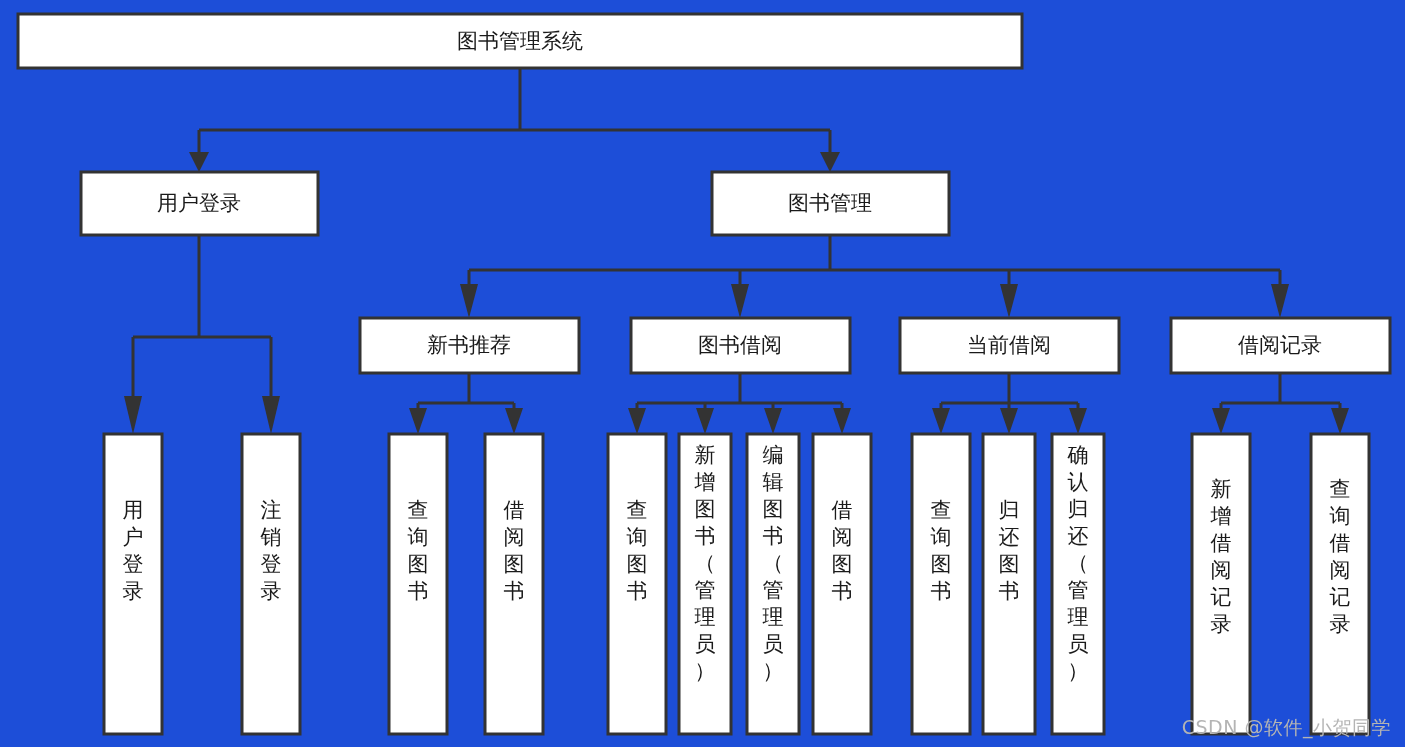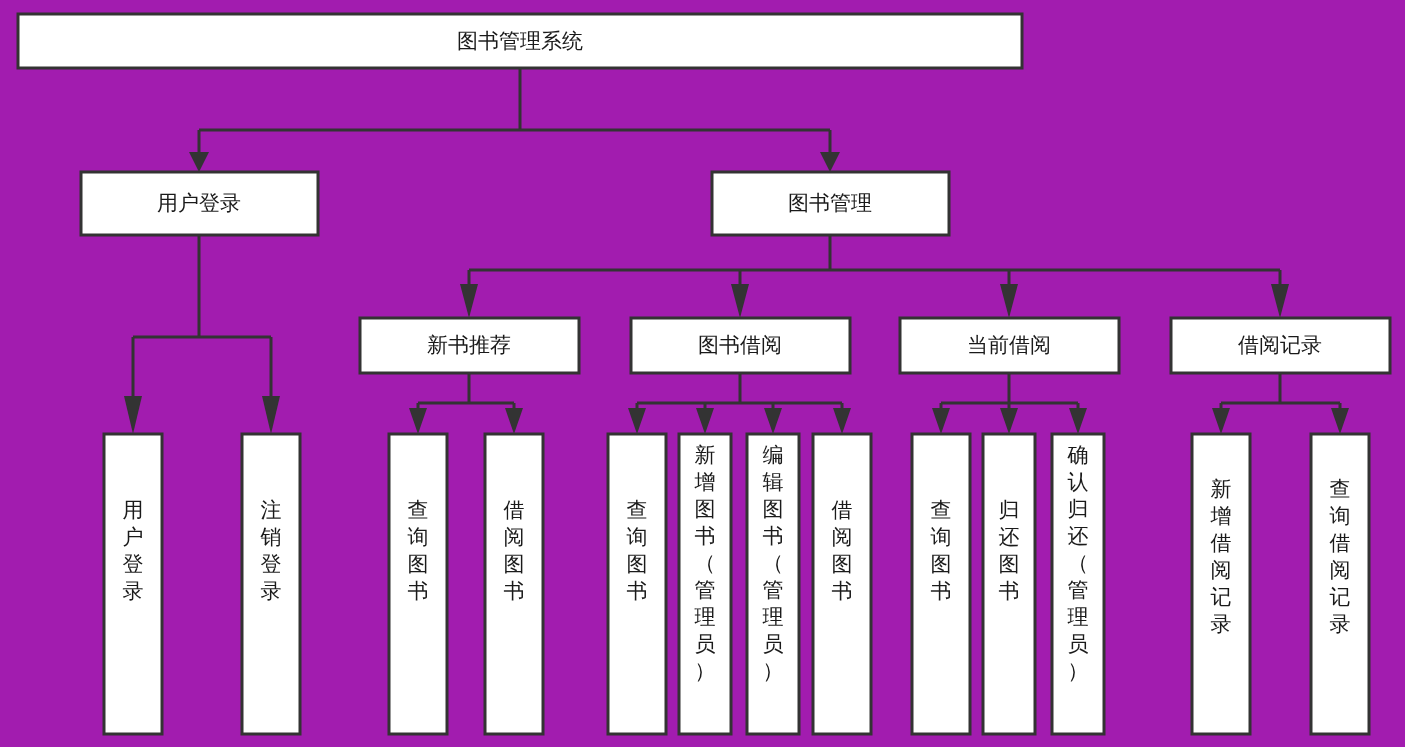--- a/index.html
+++ b/index.html
@@ -11,21 +11,21 @@
   body {
     width: 1405px;
     height: 747px;
     overflow: hidden;
     font-family: "DejaVu Sans", "Liberation Sans", sans-serif;
   }
   #diagram-root {
     position: relative;
     width: 1405px;
     height: 747px;
-    background: #a21caf;
+    background: #1d4ed8;
   }
   svg#tree-svg {
     position: absolute;
     top: 0;
     left: 0;
     width: 1405px;
     height: 747px;
   }
   .node-box {
     fill: #ffffff;
@@ -234,14 +234,15 @@
       <text class="node-label-vertical" x="1221" y="496"><tspan x="1221" dy="0">新</tspan><tspan x="1221" dy="27">增</tspan><tspan x="1221" dy="27">借</tspan><tspan x="1221" dy="27">阅</tspan><tspan x="1221" dy="27">记</tspan><tspan x="1221" dy="27">录</tspan></text>
     </g>
 
     <g>
       <rect class="node-box" x="1311" y="434" width="58" height="300"></rect>
       <text class="node-label-vertical" x="1340" y="496"><tspan x="1340" dy="0">查</tspan><tspan x="1340" dy="27">询</tspan><tspan x="1340" dy="27">借</tspan><tspan x="1340" dy="27">阅</tspan><tspan x="1340" dy="27">记</tspan><tspan x="1340" dy="27">录</tspan></text>
     </g>
 
   </svg>
 
+  <div class="watermark">CSDN @软件_小贺同学</div>
 
 </div>
 
 </body></html>

